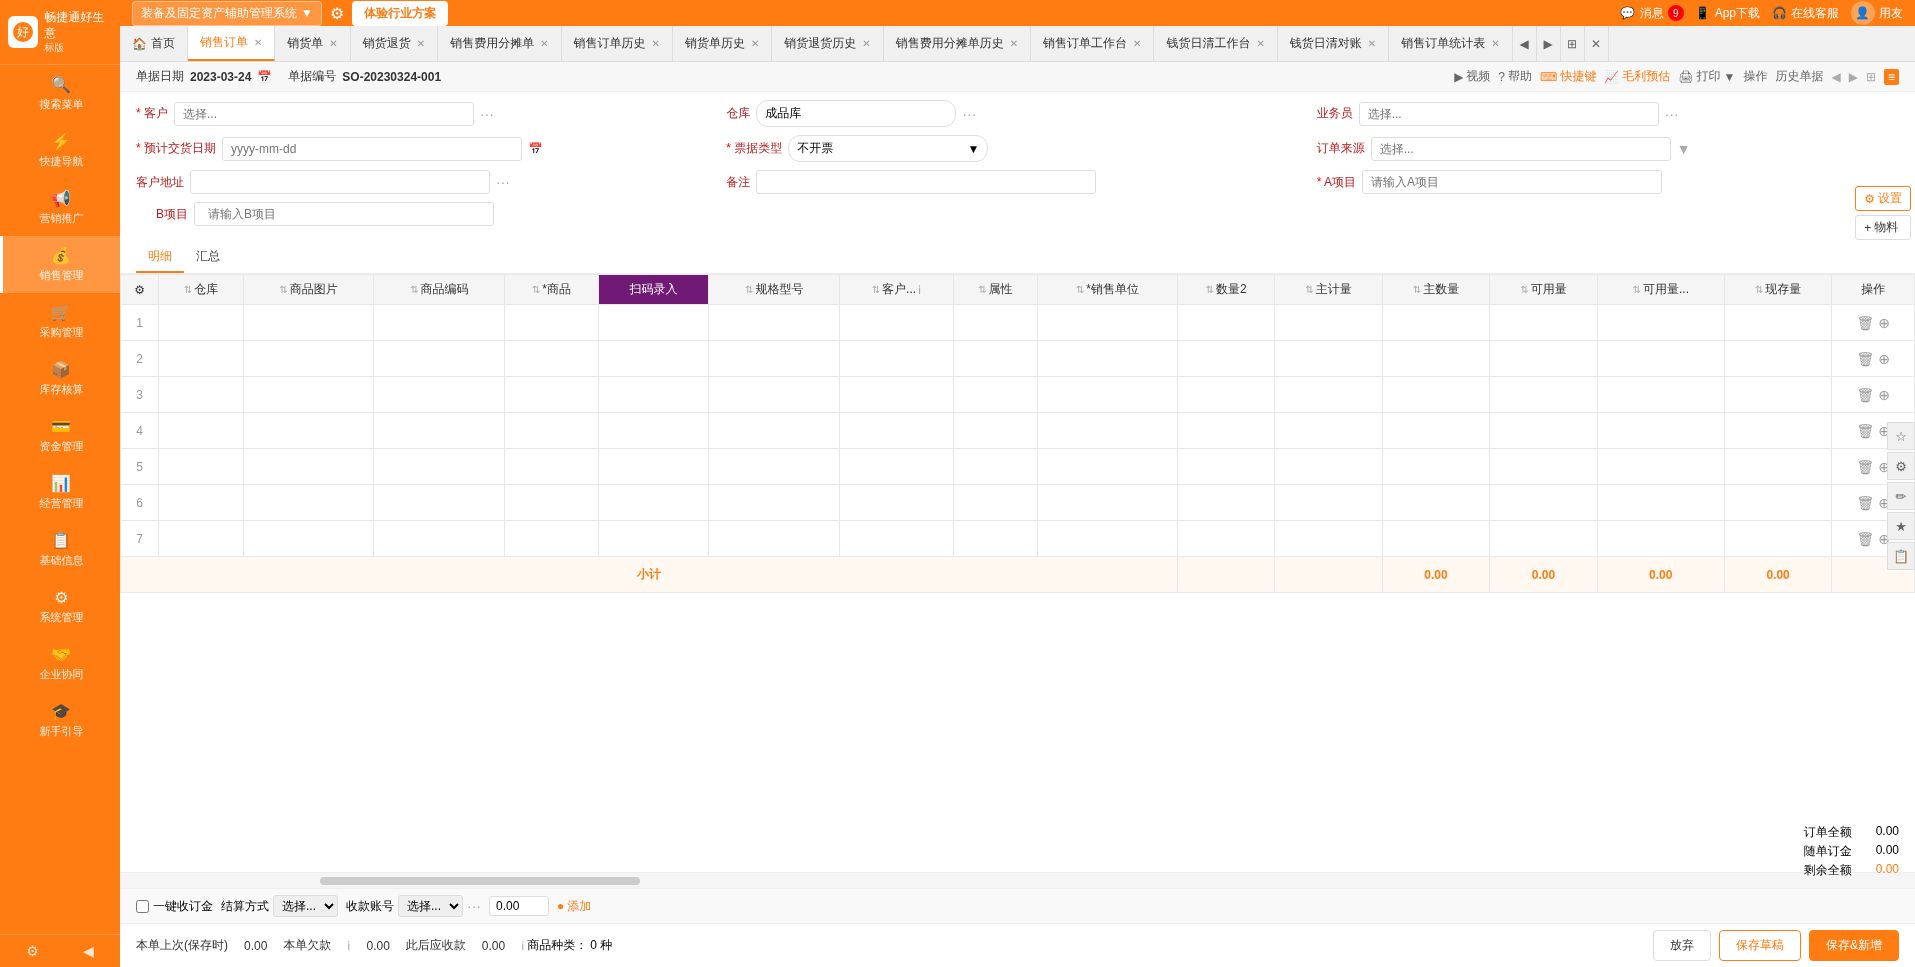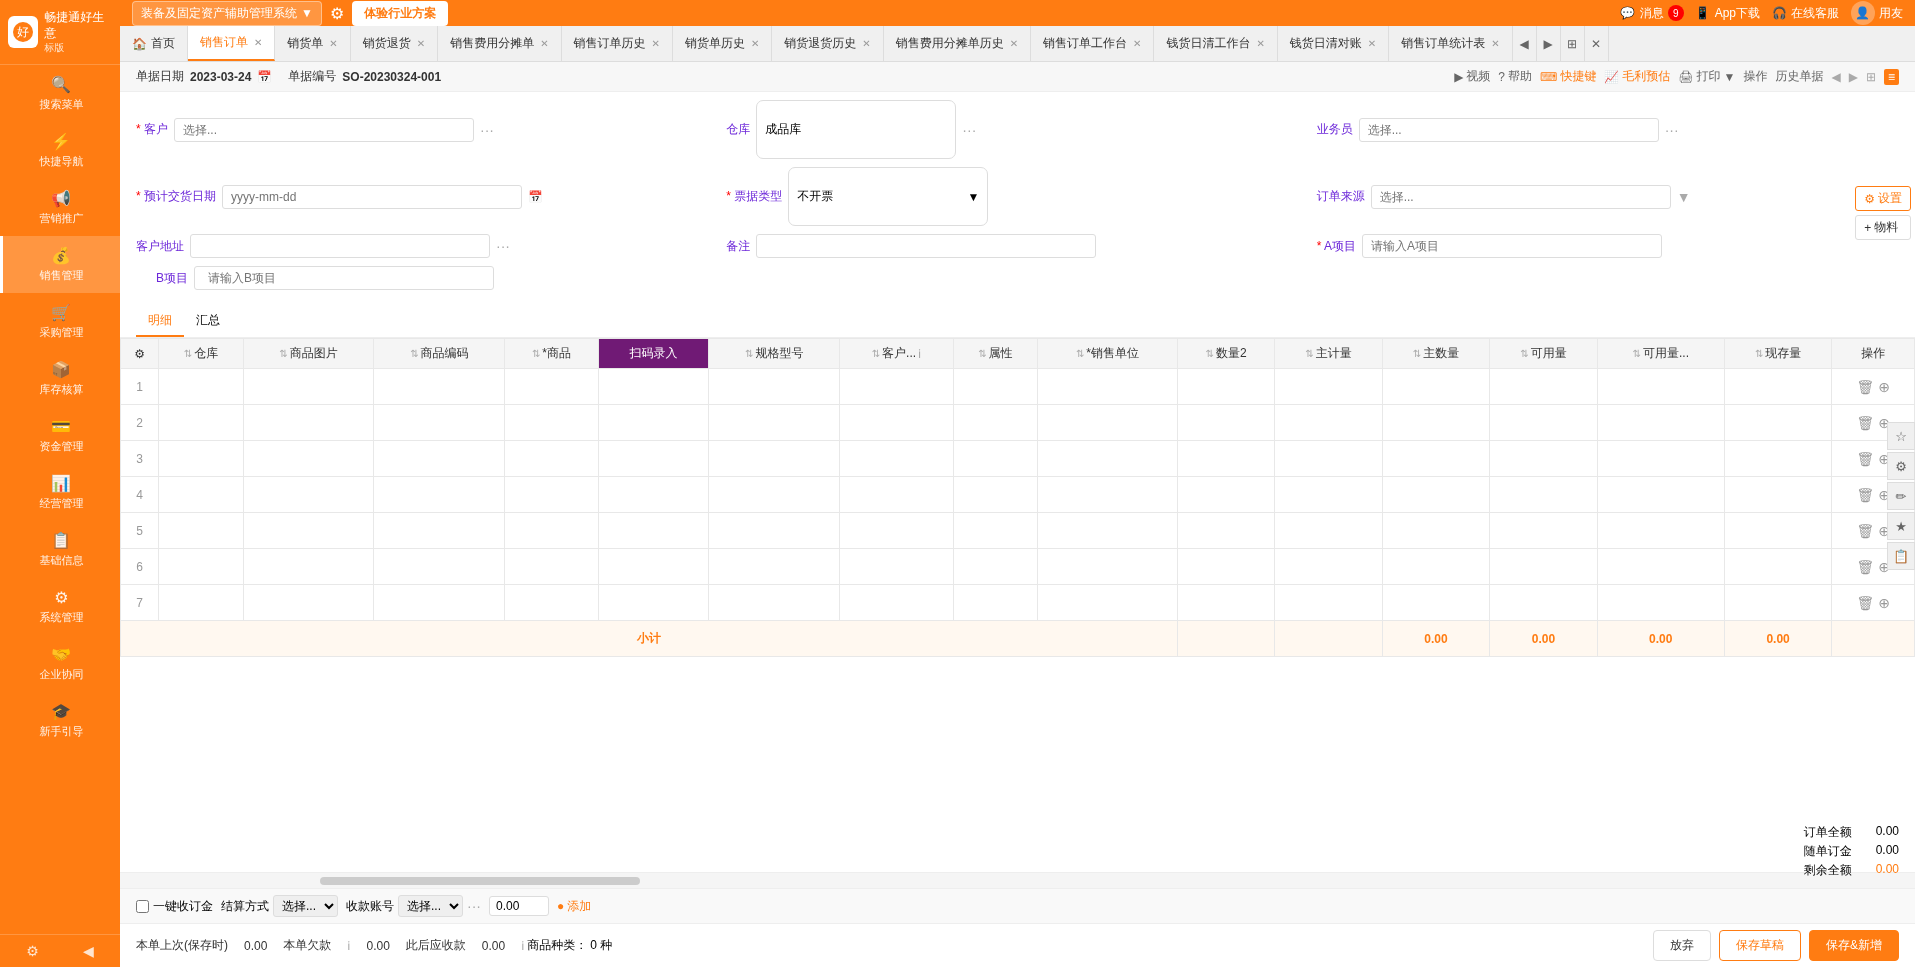--- a/index.html
+++ b/index.html
@@ -167,54 +167,54 @@
     .form-header-label { color: #333; }
     .form-header-value { color: #333; font-weight: bold; }
     .form-header-actions { margin-left: auto; display: flex; align-items: center; gap: 8px; }
     .header-action-btn { display: flex; align-items: center; gap: 3px; color: #666; cursor: pointer; font-size: 12px; }
     .header-action-btn.orange { color: #ff7c12; }
 
     
     .form-body { padding: 8px 16px; flex-shrink: 0; }
     .form-row { display: flex; align-items: center; gap: 8px; margin-bottom: 8px; }
     .form-field { display: flex; align-items: center; gap: 6px; flex: 1; }
-    .form-field-label { color: #6d28d9; white-space: nowrap; font-size: 12px; }
+    .form-field-label { color: #b91c1c; white-space: nowrap; font-size: 12px; }
     .form-field-label.required::before { content: '* '; color: red; }
     .form-input {
       flex: 1;
       border: 1px solid #ddd;
       border-radius: 3px;
       padding: 4px 8px;
       font-size: 12px;
       color: #333;
       outline: none;
       min-width: 80px;
     }
     .form-select {
       flex: 1;
       border: 1px solid #ddd;
-      border-radius: 7px;
-      padding: 20px 8px;
+      border-radius: 12px;
+      padding: 4px 8px;
       font-size: 12px;
       background: white;
       cursor: pointer;
       display: flex;
       align-items: center;
       justify-content: space-between;
     }
     .dots-btn { color: #aaa; cursor: pointer; font-size: 14px; }
     .calendar-btn { color: #aaa; cursor: pointer; }
 
     
     .detail-tabs { display: flex; border-bottom: 1px solid #eee; padding: 0 16px; flex-shrink: 0; }
     .detail-tab {
       padding: 6px 12px;
       cursor: pointer;
       font-size: 12px;
-      color: #000000;
+      color: #404040;
       border-bottom: 2px solid transparent;
     }
     .detail-tab.active { color: #ff7c12; border-bottom-color: #ff7c12; }
 
     
     .table-container { flex: 1; overflow: auto; position: relative; }
     .data-table { width: 100%; border-collapse: collapse; font-size: 12px; }
     .data-table th {
       background: #f5f5f5;
       border: 1px solid #e8e8e8;

